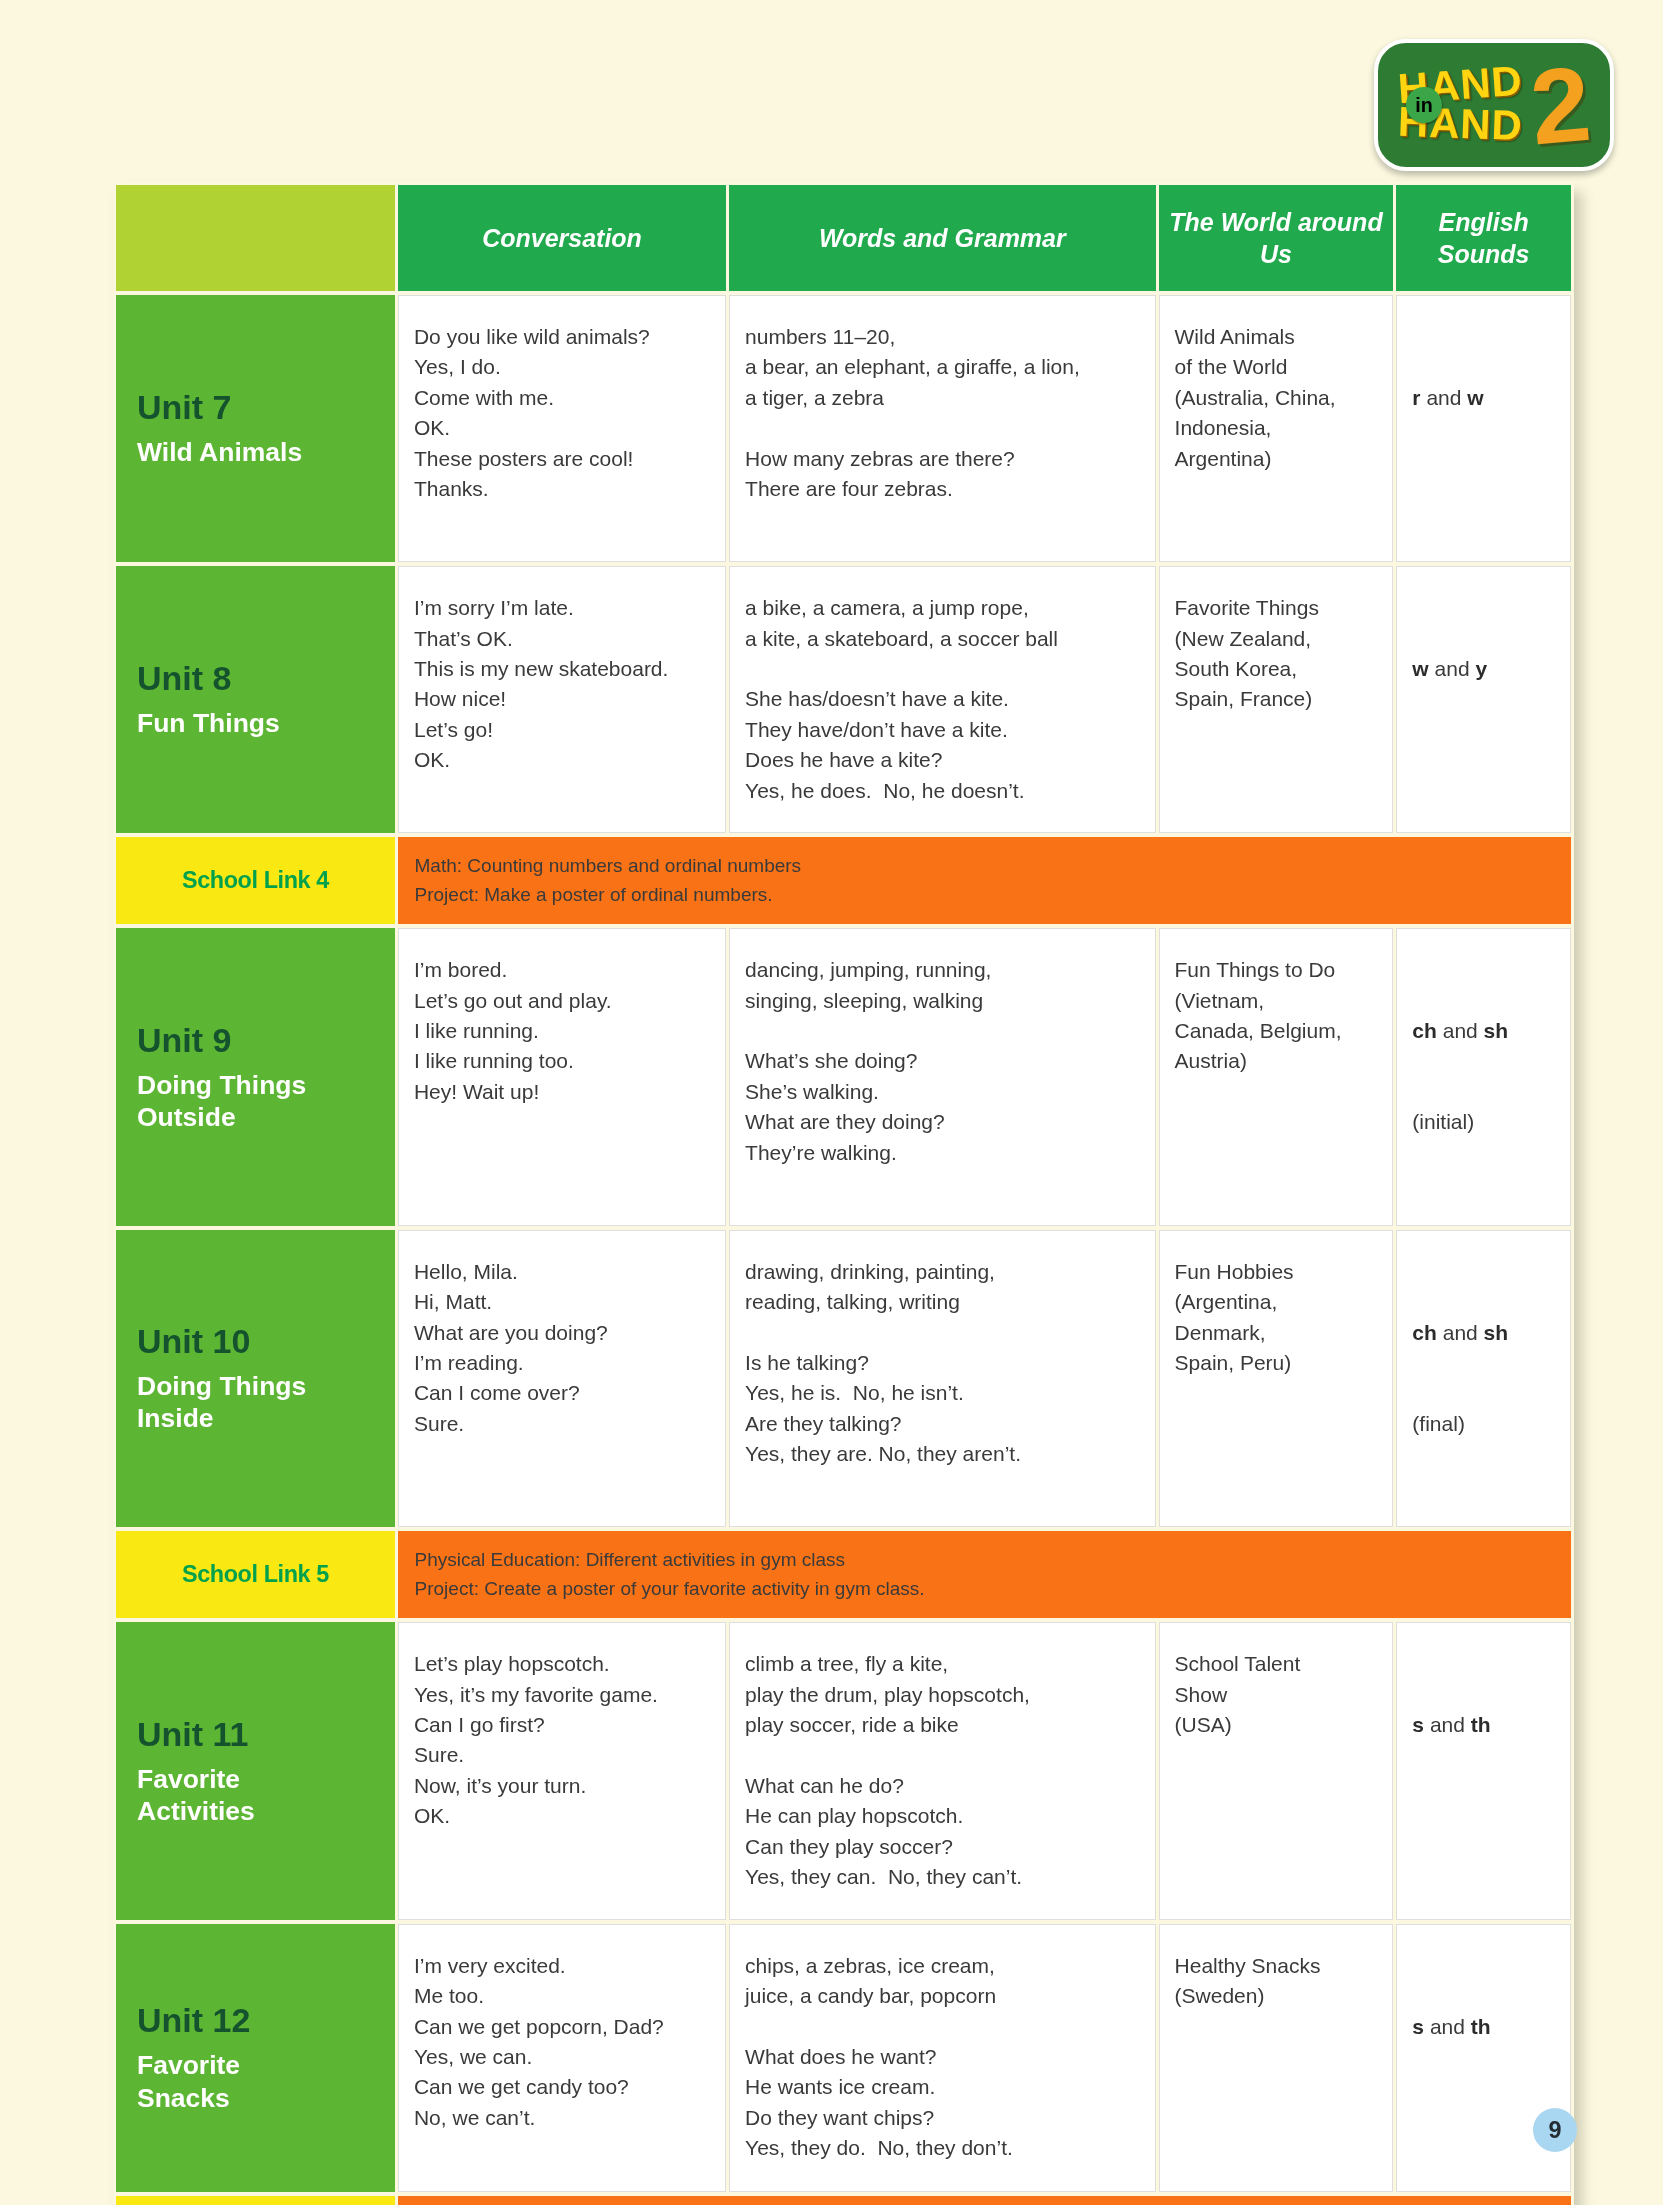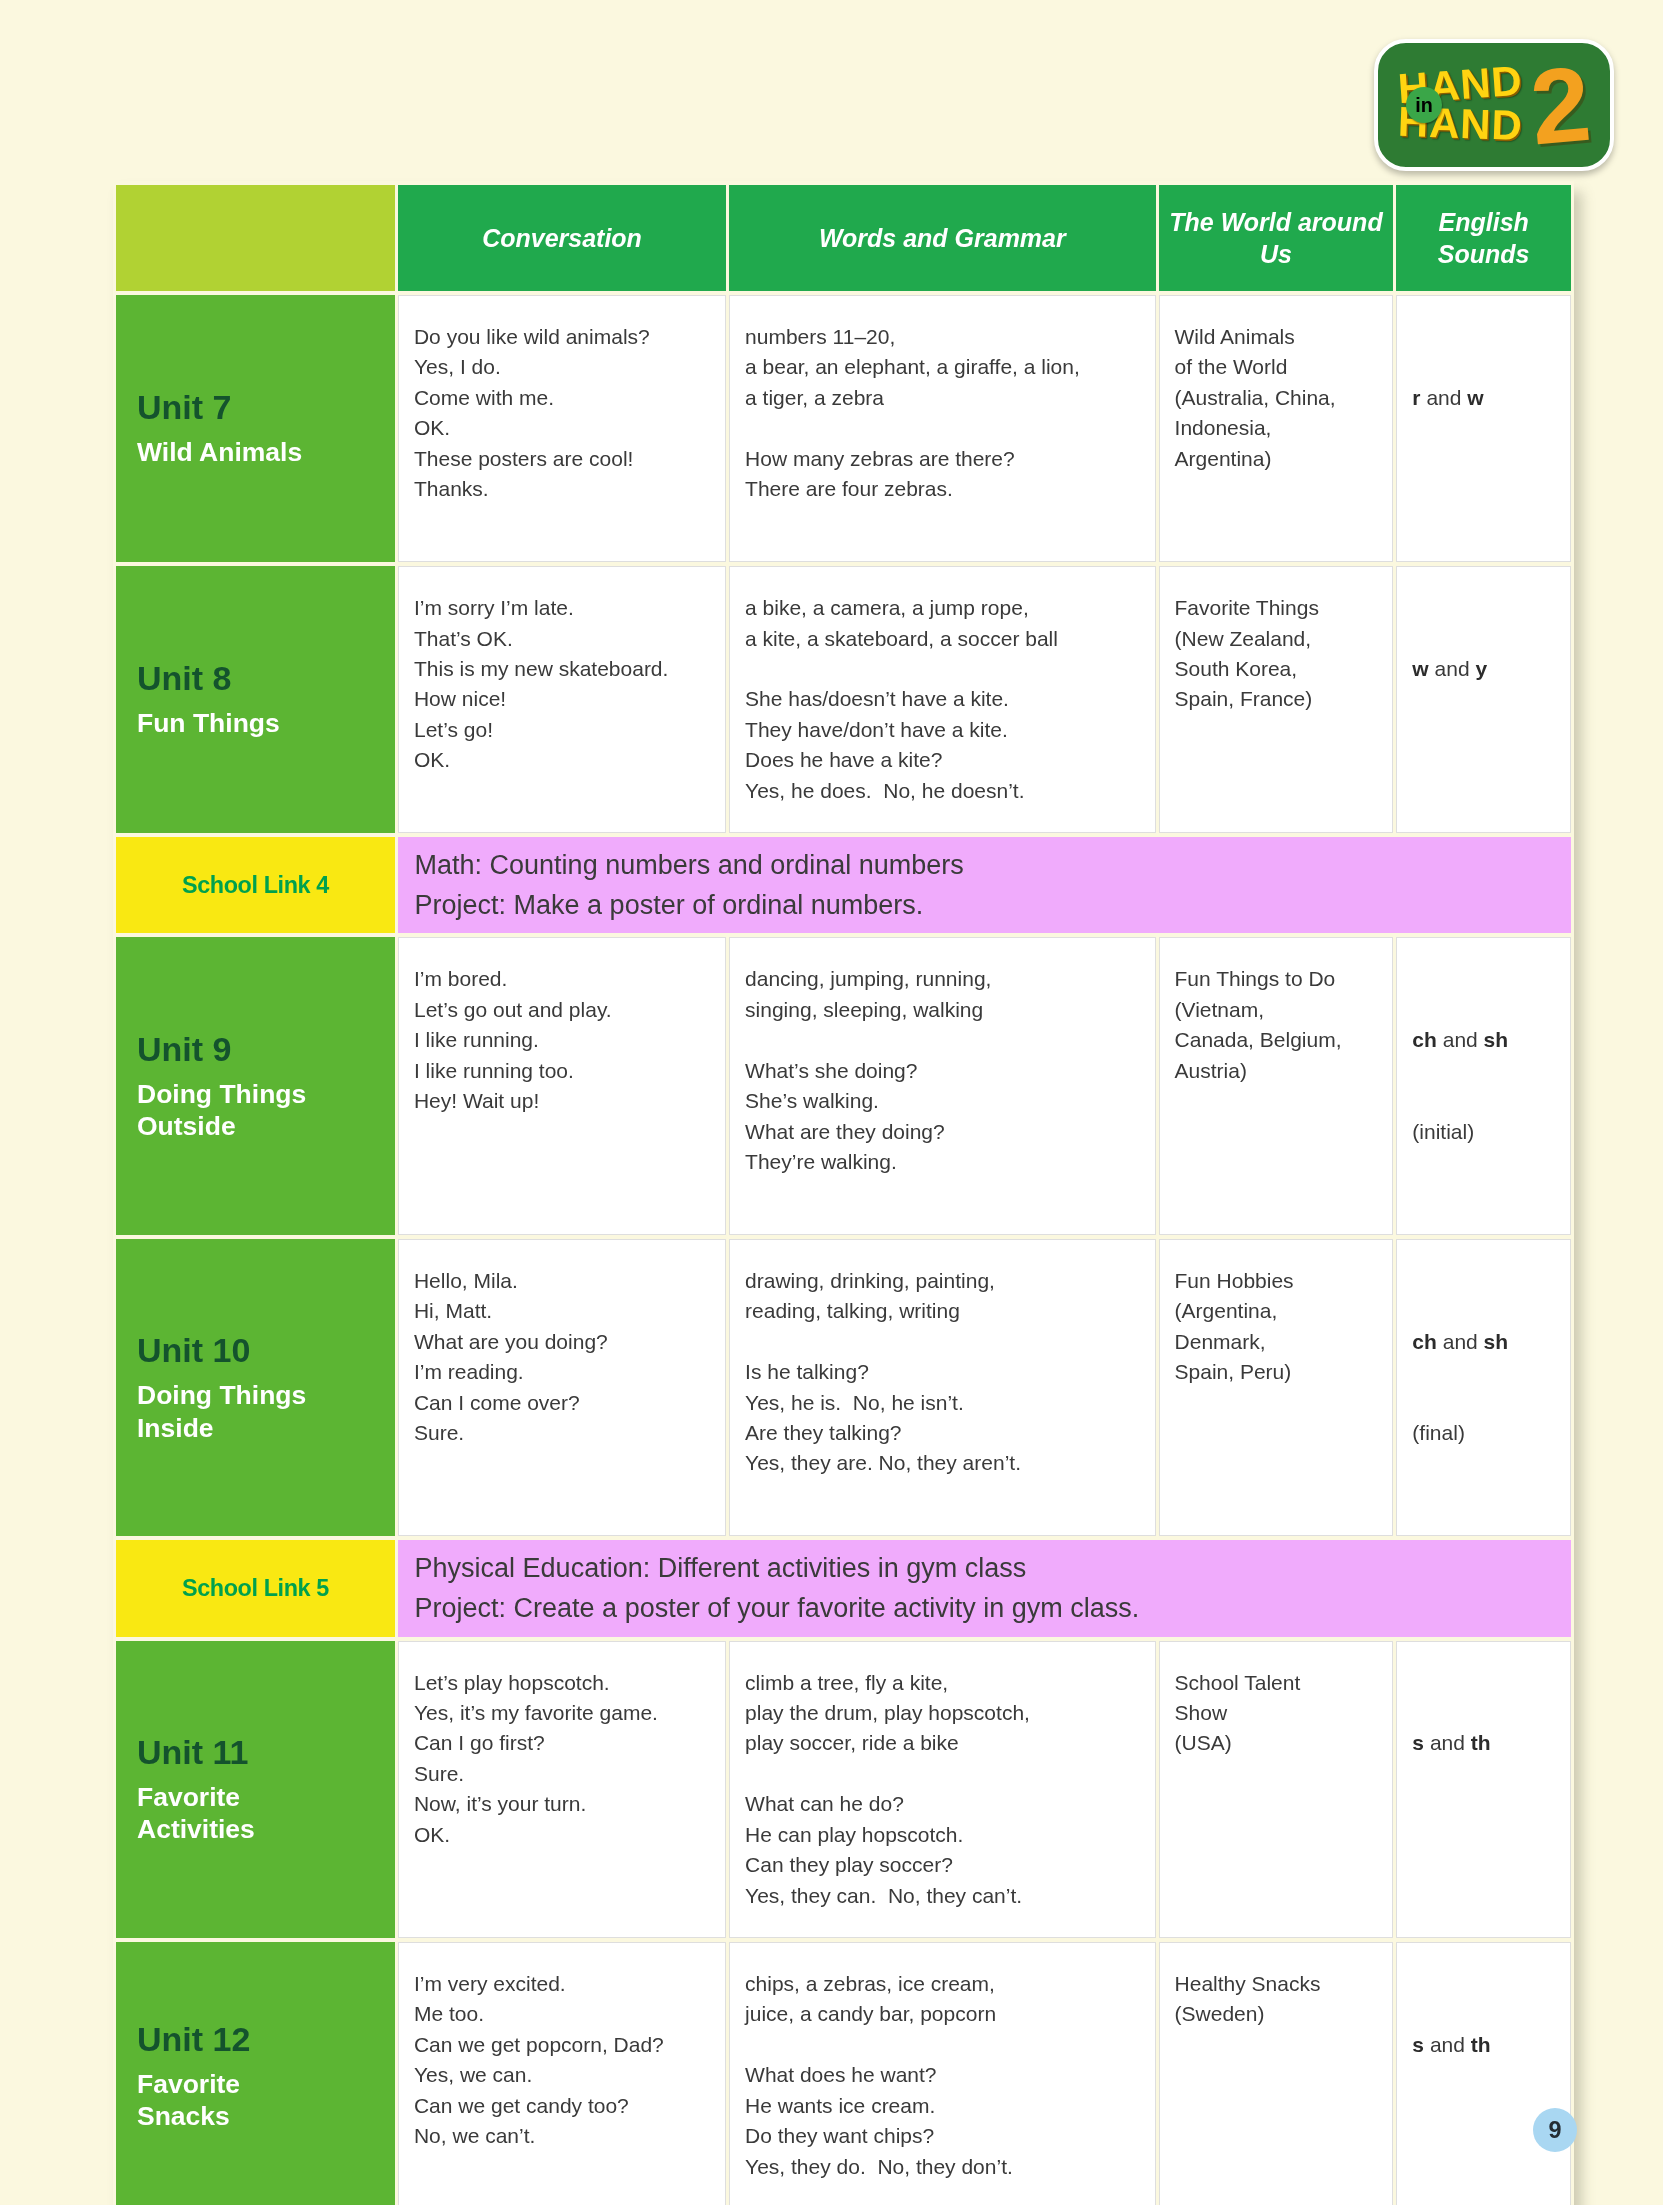--- a/index.html
+++ b/index.html
@@ -80,22 +80,22 @@
   }
   td.snd b{font-weight:700;color:#2c2c2c;}
   td.snd .snd-note{white-space:pre-line;}
 
   td.link-label{
     background:#f9e812;text-align:center;vertical-align:middle;
     color:#00a14d;font-size:23.4px;font-weight:700;letter-spacing:-0.4px;
     padding:11px 6px;
   }
   td.link-content{
-    background:#f0abfc;vertical-align:middle;
-    font-size:27px;line-height:1.5;padding:7.6px 16.6px;white-space:pre-line;
+    background:#f97316;vertical-align:middle;
+    font-size:19px;line-height:1.5;padding:7.6px 16.6px;white-space:pre-line;
   }
 
   
   .page-num{
     position:absolute;left:1533px;top:2108px;width:44px;height:44px;
     border-radius:50%;background:#a9d7f2;
     display:flex;align-items:center;justify-content:center;
     font-size:23.4px;font-weight:700;color:#242c33;
   }
 </style>

